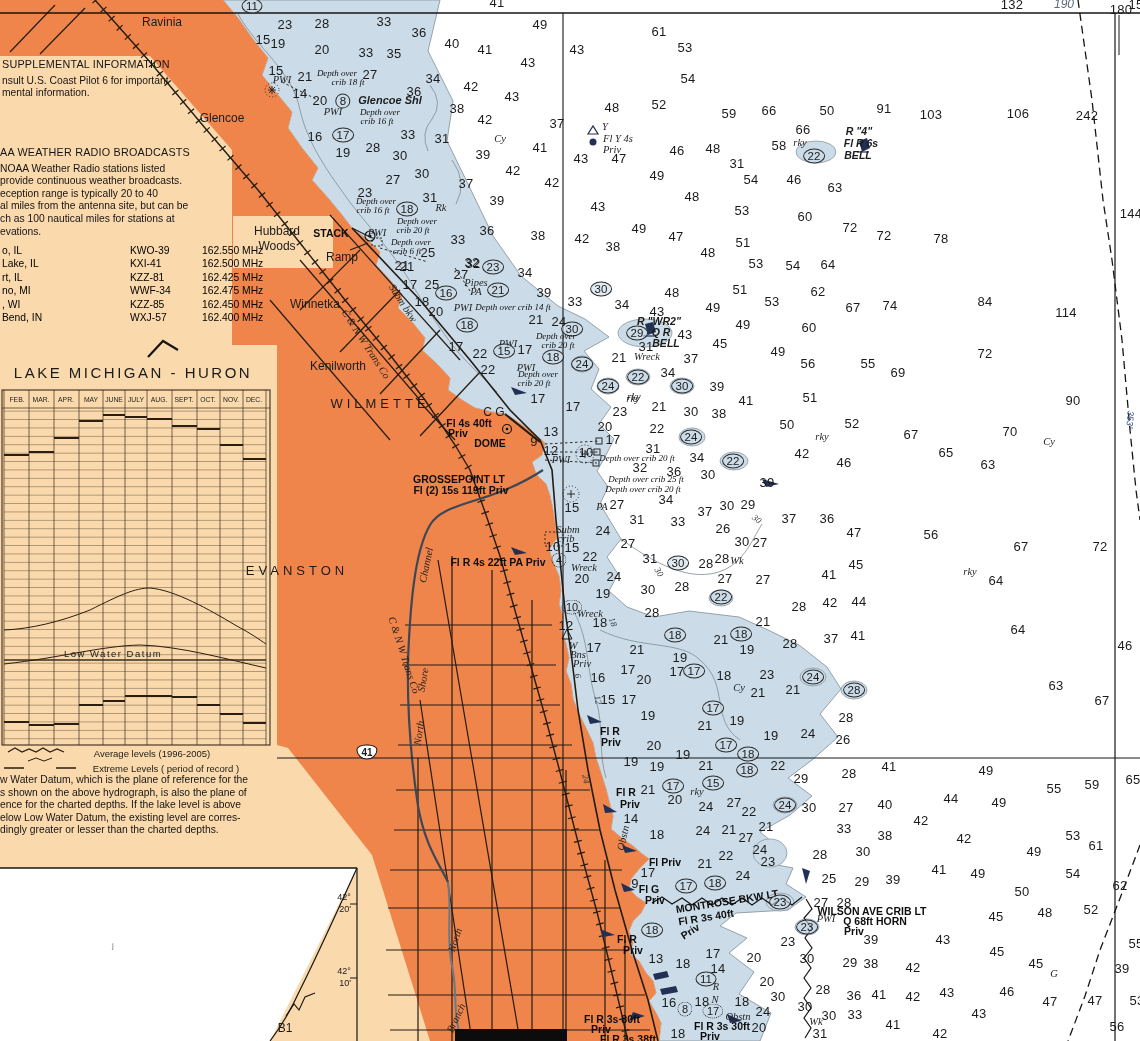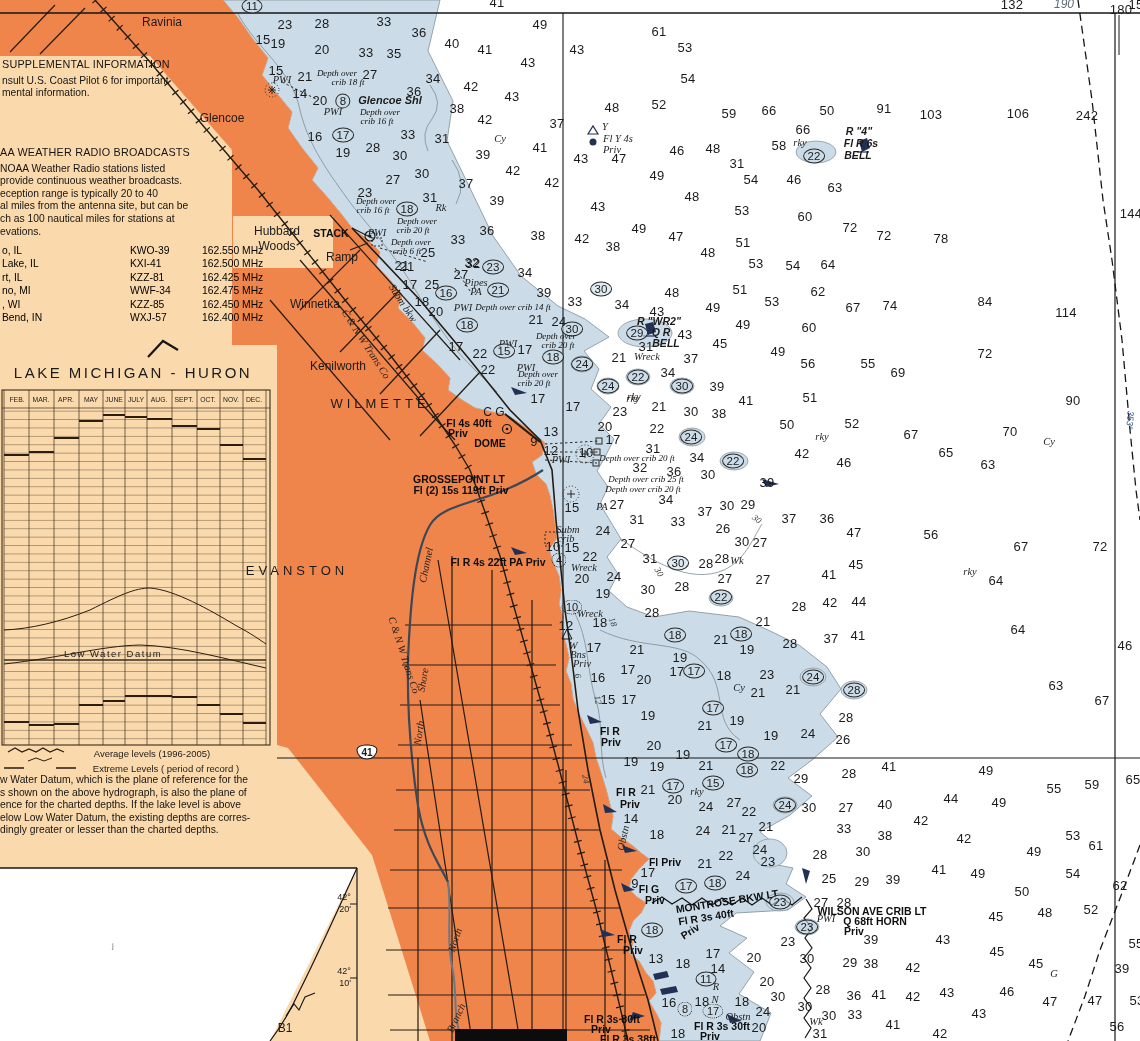--- a/index.html
+++ b/index.html
@@ -286,21 +286,21 @@
         <div class="stcall">WXJ-57</div>
         <div class="stfreq">162.400 MHz</div>
       </div>
     </div>
 
 <div class="blocktext" style="left:0px;top:774px;width:292px">
   <div id="datum-lines">
         <div>w Water Datum,  which is the plane of reference for the</div>
         <div>s shown on the above hydrograph,  is also the plane of</div>
         <div>ence for the charted depths.  If the lake level is above</div>
-        <div>elow Low Water Datum, the existing depths are corres-</div>
+        <div>elow Low Water Datum, the existing level are corres-</div>
         <div>dingly greater or lesser than the charted depths.</div>
       </div>
 </div>
 
 <div id="labels">
       <span class="lb c" style="left: 252px; top: 6px;">11</span>
       <span class="lb s" style="left: 285px; top: 24px;">23</span>
       <span class="lb s" style="left: 322px; top: 23px;">28</span>
       <span class="lb s" style="left: 384px; top: 21px;">33</span>
       <span class="lb s" style="left: 497px; top: 2px;">41</span>

